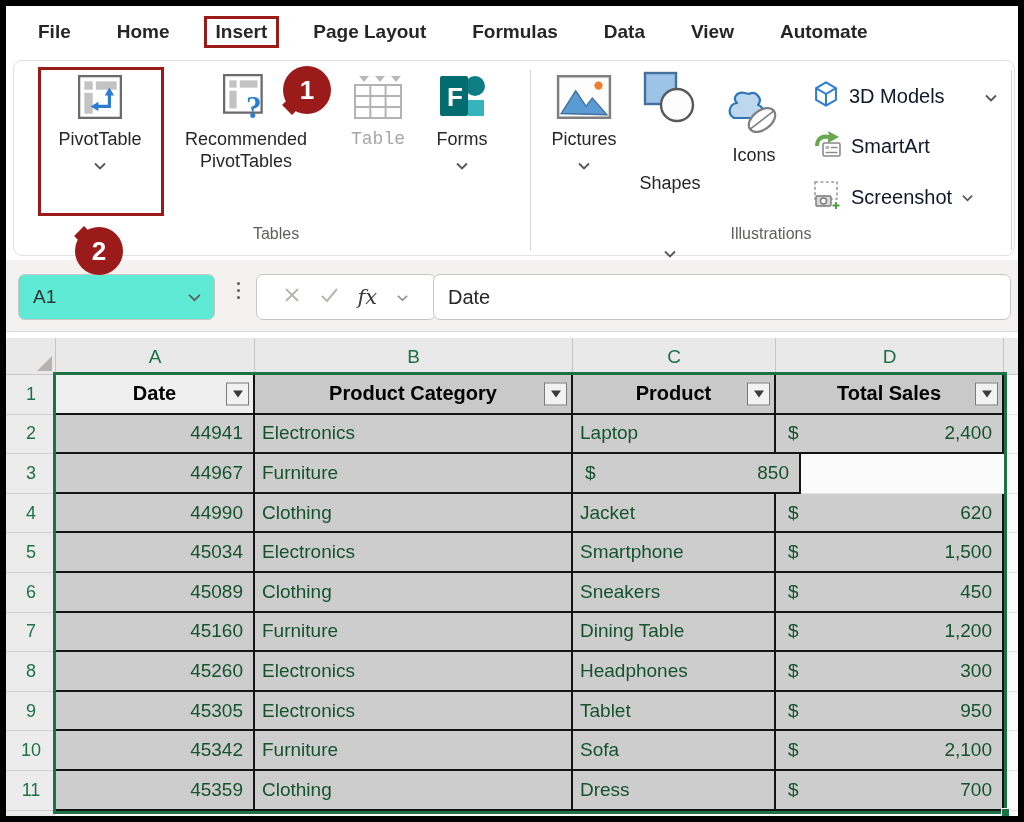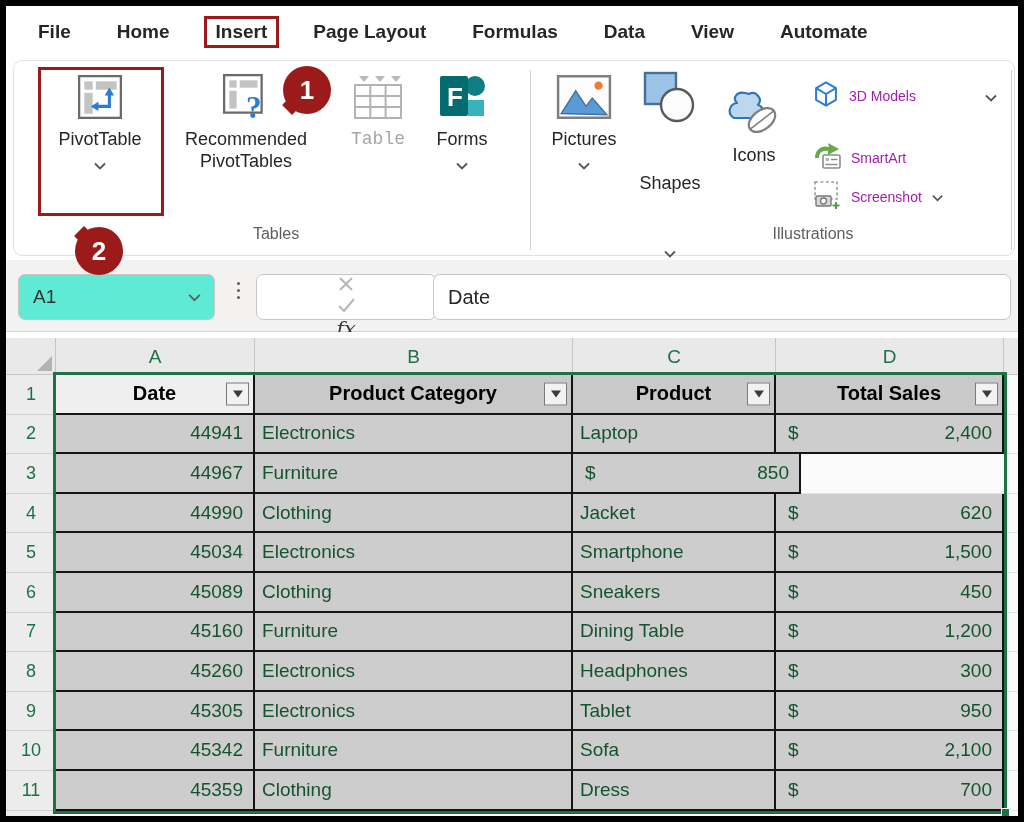--- a/index.html
+++ b/index.html
@@ -19,42 +19,42 @@
                     border:1px solid #e3e1df; border-radius:9px; pointer-events:none; }
   .rbtn { position:absolute; display:flex; flex-direction:column; align-items:center; }
   .rbtn .icon { height:54px; display:flex; align-items:center; justify-content:center; }
   .rbtn .lbl { font-size:18px; color:#262626; margin-top:4px; line-height:22px; text-align:center; }
   .lbl-disabled { color:#a6a6a6 !important; }
   .chev { margin-top:6px; }
   .group-label { position:absolute; top:167px; font-size:16px; color:#605e5c; text-align:center; }
   .vsep { position:absolute; top:12px; height:180px; width:1px; background:#d4d2d0; }
   .redbox { position:absolute; border:3px solid #9b1b1b; background:transparent; }
   .small-row { position:absolute; display:flex; align-items:center; gap:9px; }
-  .small-row .lbl { font-size:14px; color:#a21caf; margin-top:0; }
+  .small-row .lbl { font-size:20px; color:#0f172a; margin-top:0; }
 
   
   .ann { position:absolute; width:48px; height:48px; border-radius:50%; background:#9b1b1b;
          color:#fff; font-size:26px; font-weight:bold; display:flex; align-items:center;
          justify-content:center; z-index:30; }
   .ann::before { content:""; position:absolute; width:14px; height:14px; background:#9b1b1b; transform:rotate(45deg); z-index:-1; }
   .ann-1::before { left:2px; bottom:2px; }
   .ann-2::before { left:2px; top:2px; }
 
   
   .fbar { position:absolute; left:0; top:254px; width:1012px; height:72px; background:#f3f2f1;
           border-bottom:1px solid #d8d6d4; }
   .namebox { position:absolute; left:12px; top:14px; width:197px; height:46px; background:#5eead4;
              border:1px solid #c8c6c4; border-radius:7px; display:flex; align-items:center;
              padding:0 12px 0 14px; }
   .namebox .nb-text { font-size:19px; color:#323130; flex:1; }
   .dots { position:absolute; left:231px; top:22px; display:flex; flex-direction:column; gap:4px; }
   .dots i { width:3px; height:3px; border-radius:50%; background:#605e5c; }
   .fxbox { position:absolute; left:250px; top:14px; width:180px; height:46px; background:#fff;
            border:1px solid #c8c6c4; border-radius:7px; display:flex; align-items:center;
-           justify-content:space-evenly; padding:0 8px;flex-direction:column; }
+           justify-content:space-evenly; padding:0 8px; }
   .fx-text { font-family:"DejaVu Serif", serif; font-style:italic; font-size:21px; color:#3b3a39; }
   .fieldbox { position:absolute; left:427px; top:14px; width:578px; height:46px; background:#fff;
               border:1px solid #c8c6c4; border-radius:7px; display:flex; align-items:center;
               padding-left:14px; font-size:20px; color:#262626; }
 
   
   .sheet { position:absolute; left:0; top:326px; width:1012px; height:484px; background:#fff; }
   .colhead-row { position:absolute; left:0; top:6px; height:37px; width:1012px; display:flex; }
   .corner { width:50px; background:#e9e9e9; border-right:1px solid #c6c6c6; border-bottom:1px solid #c6c6c6; position:relative; }
   .corner i { position:absolute; right:3px; bottom:3px; width:0; height:0;
@@ -234,21 +234,21 @@
         </svg>
       </span>
       <span class="lbl">3D Models</span>
     </div>
     <span style="position:absolute; left:978px; top:30px;">
       <svg width="14" height="8" viewBox="0 0 14 8">
           <path d="M2 1.5 L7 6.5 L12 1.5" fill="none" stroke="#555" stroke-width="1.8"></path>
         </svg>
     </span>
 
-    <div class="small-row" style="left:806px; top:72px;margin-top:12px;">
+    <div class="small-row" style="left:806px; top:72px;">
       <span>
         <svg width="30" height="28" viewBox="0 0 30 28">
           <path d="M3 16 C3 7 10 3 17 5 L16 1 L27 7 L16 13 L16 9 C10 8 7 11 7 16 Z" fill="#6aa84f"></path>
           <rect x="11" y="13" width="17" height="13" rx="1.5" fill="#fff" stroke="#8a8a8a" stroke-width="1.6"></rect>
           <rect x="13.5" y="16" width="3.5" height="3" fill="#b7b7b7"></rect>
           <line x1="19" y1="17.5" x2="25.5" y2="17.5" stroke="#8a8a8a" stroke-width="1.4"></line>
           <line x1="13.5" y1="22.5" x2="25.5" y2="22.5" stroke="#8a8a8a" stroke-width="1.4"></line>
         </svg>
       </span>
       <span class="lbl">SmartArt</span>
@@ -264,21 +264,21 @@
         </svg>
       </span>
       <span class="lbl">Screenshot</span>
       <span>
         <svg width="13" height="8" viewBox="0 0 14 8">
             <path d="M2 1.5 L7 6.5 L12 1.5" fill="none" stroke="#555" stroke-width="1.8"></path>
           </svg>
       </span>
     </div>
 
-    <div class="group-label" style="left:722px; width:170px;">Illustrations</div>
+    <div class="group-label" style="left:680px; width:170px;">Illustrations</div>
     <div class="vsep" style="left:1005px;"></div>
 
     <div class="ann ann-1" style="left:277px; top:8px;">
       <span>1</span>
     </div>
   </div>
 
   <div class="ann ann-2" style="left:69px; top:221px;">
     <span>2</span>
   </div>

